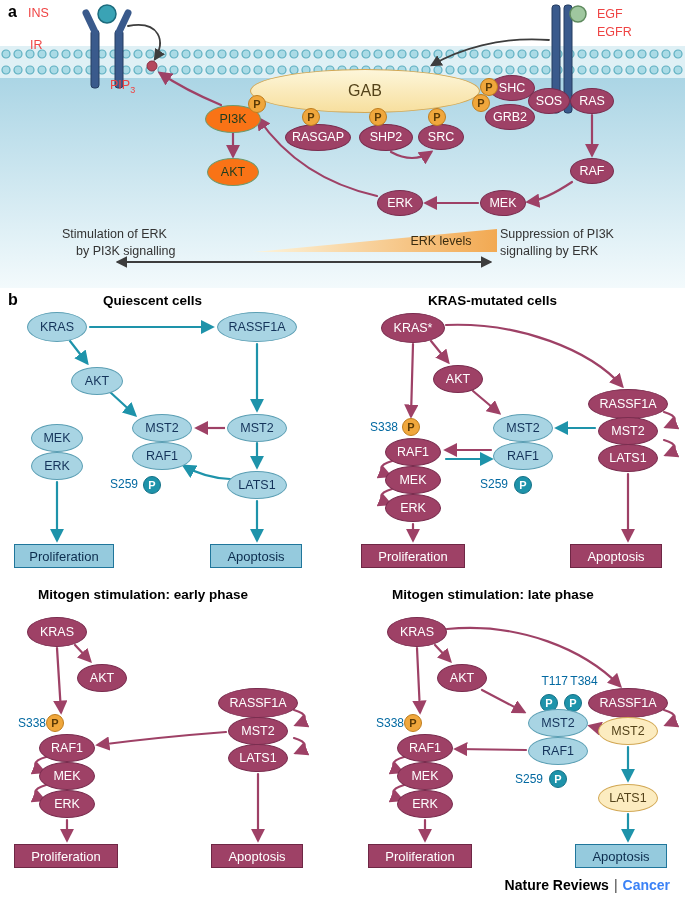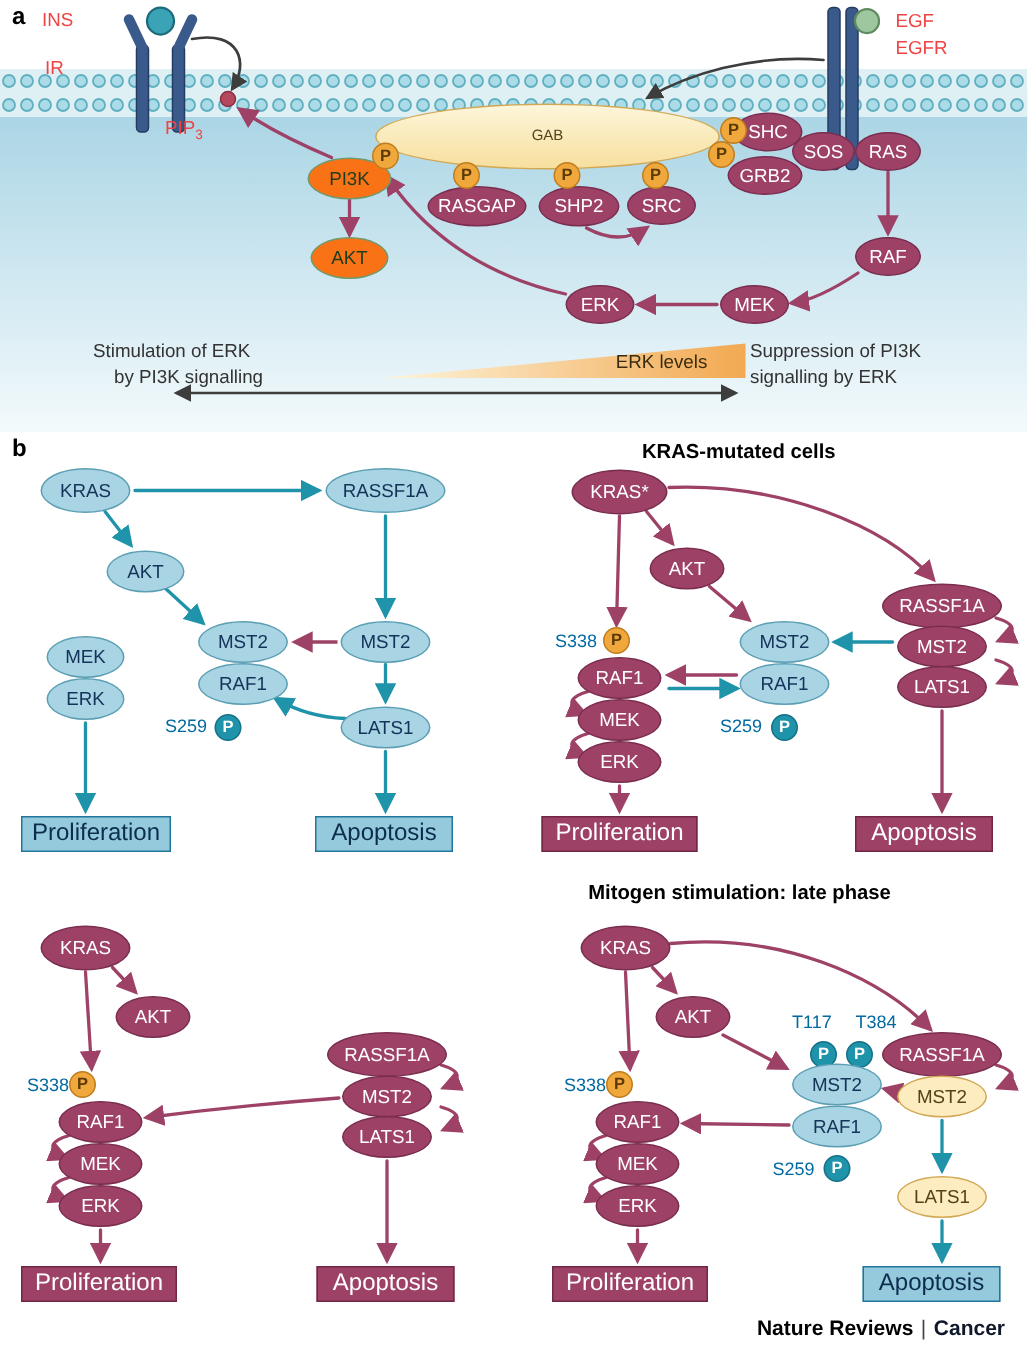--- a/index.html
+++ b/index.html
@@ -9,33 +9,33 @@
   .panel-letter{position:absolute;font-weight:bold;font-size:16px;color:#000}
   .lbl{position:absolute;font-size:12.5px;color:#ef4444;white-space:nowrap}
   .site{position:absolute;font-size:12px;color:#0369a1;white-space:nowrap}
   .title{position:absolute;font-weight:bold;font-size:13.5px;color:#000;text-align:center;white-space:nowrap}
   .node{position:absolute;display:flex;align-items:center;justify-content:center;border-radius:50%;
         font-size:12.5px;line-height:1;white-space:nowrap}
   .m{background:#9e4166;border:1px solid #7a2d4f;color:#fff}
   .b{background:#a8d4e3;border:1px solid #5c9fb4;color:#14335a}
   .g{background:#f97316;border:1px solid #6e9a6e;color:#1e3c1e}
   .c{background:#fcecc0;border:1px solid #d2a855;color:#54431a}
-  .gab{background:linear-gradient(#fdf6da,#f7df9e);border:1px solid #d2a855;color:#54431a;font-size:10px}
+  .gab{background:linear-gradient(#fdf6da,#f7df9e);border:1px solid #d2a855;color:#54431a;font-size:16px}
   .p{position:absolute;width:18px;height:18px;border-radius:50%;display:flex;align-items:center;
      justify-content:center;font-size:11px;font-weight:bold;line-height:1}
   .p.o{background:#f0a73c;border:1px solid #bf7d1e;color:#5b3a05}
   .p.t{background:#1e93aa;border:1px solid #147187;color:#fff}
-  .obox{position:absolute;display:flex;align-items:center;justify-content:center;font-size:16px;white-space:nowrap}
+  .obox{position:absolute;display:flex;align-items:center;justify-content:center;font-size:13px;white-space:nowrap}
   .obox.bl{background:#95cadd;border:1.5px solid #20769b;color:#0c2d4e}
   .obox.mr{background:#9e4166;border:1.5px solid #6f2745;color:#fff}
   .atext{position:absolute;font-size:12.5px;color:#333;white-space:nowrap}
   .erklvl{position:absolute;font-size:12.5px;color:#3a2c10;text-align:center}
   .journal{position:absolute;right:15px;top:877px;font-size:14px;font-weight:bold;color:#000}
   .journal .sep{font-weight:400;color:#444;padding:0 5px}
-  .journal .cancer{color:#0f172a}
+  .journal .cancer{color:#3b82f6}
   sub{font-size:9px}
 </style>
 </head>
 <body>
 
 <div class="fig">
 
   <svg class="layer" width="685" height="905" viewBox="0 0 685 905">
     <defs>
       <linearGradient id="abg" x1="0" y1="0" x2="0" y2="1">
@@ -188,20 +188,21 @@
   <div class="p o" style="left:428px;top:108px">P</div>
   <div class="p o" style="left:472px;top:94px">P</div>
   <div class="p o" style="left:480px;top:78px">P</div>
 
   <div class="atext" style="left:62px;top:227px">Stimulation of ERK</div>
   <div class="atext" style="left:76px;top:244px">by PI3K signalling</div>
   <div class="erklvl" style="left:397px;top:234px;width:88px">ERK levels</div>
   <div class="atext" style="left:500px;top:227px">Suppression of PI3K</div>
   <div class="atext" style="left:500px;top:244px">signalling by ERK</div>
 
+  <div class="title" style="left:55px;top:293px;width:195px">Quiescent cells</div>
   <div class="node b" style="left:27px;top:312px;width:60px;height:30px">KRAS</div>
   <div class="node b" style="left:217px;top:312px;width:80px;height:30px">RASSF1A</div>
   <div class="node b" style="left:71px;top:367px;width:52px;height:28px">AKT</div>
   <div class="node b" style="left:132px;top:414px;width:60px;height:28px">MST2</div>
   <div class="node b" style="left:132px;top:442px;width:60px;height:28px">RAF1</div>
   <div class="node b" style="left:31px;top:424px;width:52px;height:28px">MEK</div>
   <div class="node b" style="left:31px;top:452px;width:52px;height:28px">ERK</div>
   <div class="site" style="left:96px;top:477px;width:42px;text-align:right">S259</div>
   <div class="p t" style="left:143px;top:476px">P</div>
   <div class="node b" style="left:227px;top:414px;width:60px;height:28px">MST2</div>
@@ -220,37 +221,38 @@
   <div class="node b" style="left:493px;top:414px;width:60px;height:28px">MST2</div>
   <div class="node b" style="left:493px;top:442px;width:60px;height:28px">RAF1</div>
   <div class="site" style="left:466px;top:477px;width:42px;text-align:right">S259</div>
   <div class="p t" style="left:514px;top:476px">P</div>
   <div class="node m" style="left:588px;top:389px;width:80px;height:30px">RASSF1A</div>
   <div class="node m" style="left:598px;top:417px;width:60px;height:28px">MST2</div>
   <div class="node m" style="left:598px;top:444px;width:60px;height:28px">LATS1</div>
   <div class="obox mr" style="left:361px;top:544px;width:104px;height:24px">Proliferation</div>
   <div class="obox mr" style="left:570px;top:544px;width:92px;height:24px">Apoptosis</div>
 
+  <div class="title" style="left:18px;top:587px;width:250px">Mitogen stimulation: early phase</div>
   <div class="node m" style="left:27px;top:617px;width:60px;height:30px">KRAS</div>
   <div class="node m" style="left:77px;top:664px;width:50px;height:28px">AKT</div>
   <div class="site" style="left:8px;top:716px;width:38px;text-align:right">S338</div>
   <div class="p o" style="left:46px;top:714px">P</div>
   <div class="node m" style="left:39px;top:734px;width:56px;height:28px">RAF1</div>
   <div class="node m" style="left:39px;top:762px;width:56px;height:28px">MEK</div>
   <div class="node m" style="left:39px;top:790px;width:56px;height:28px">ERK</div>
   <div class="node m" style="left:218px;top:688px;width:80px;height:30px">RASSF1A</div>
   <div class="node m" style="left:228px;top:717px;width:60px;height:28px">MST2</div>
   <div class="node m" style="left:228px;top:744px;width:60px;height:28px">LATS1</div>
   <div class="obox mr" style="left:14px;top:844px;width:104px;height:24px">Proliferation</div>
   <div class="obox mr" style="left:211px;top:844px;width:92px;height:24px">Apoptosis</div>
 
   <div class="title" style="left:368px;top:587px;width:250px">Mitogen stimulation: late phase</div>
   <div class="node m" style="left:387px;top:617px;width:60px;height:30px">KRAS</div>
   <div class="node m" style="left:437px;top:664px;width:50px;height:28px">AKT</div>
-  <div class="site" style="left:528px;top:674px;width:40px;text-align:left">T117</div>
+  <div class="site" style="left:528px;top:674px;width:40px;text-align:right">T117</div>
   <div class="site" style="left:564px;top:674px;width:40px;text-align:center">T384</div>
   <div class="p t" style="left:540px;top:694px">P</div>
   <div class="p t" style="left:564px;top:694px">P</div>
   <div class="node b" style="left:528px;top:709px;width:60px;height:28px">MST2</div>
   <div class="node b" style="left:528px;top:737px;width:60px;height:28px">RAF1</div>
   <div class="site" style="left:501px;top:772px;width:42px;text-align:right">S259</div>
   <div class="p t" style="left:549px;top:770px">P</div>
   <div class="node m" style="left:588px;top:688px;width:80px;height:30px">RASSF1A</div>
   <div class="node c" style="left:598px;top:717px;width:60px;height:28px">MST2</div>
   <div class="site" style="left:366px;top:716px;width:38px;text-align:right">S338</div>

